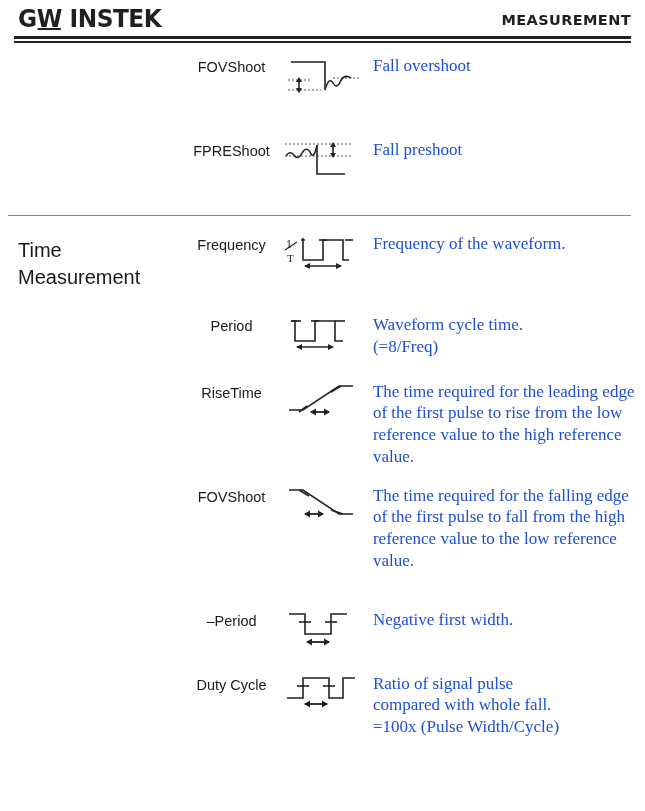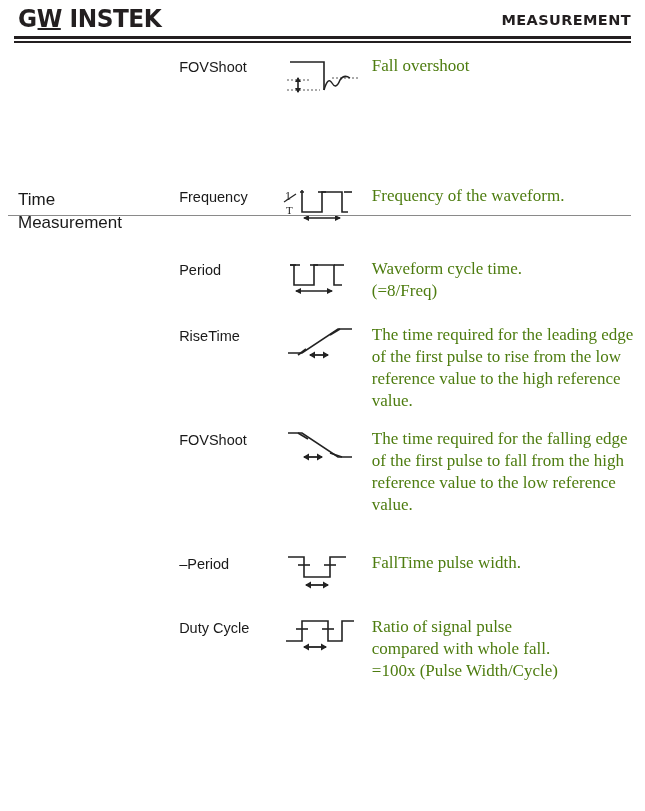--- a/index.html
+++ b/index.html
@@ -79,41 +79,41 @@
   .measure-table {
     width: 100%;
     border-collapse: collapse;
     margin-top: 6px;
   }
   .measure-table td {
     vertical-align: top;
     padding: 0;
   }
   .col-category { width: 165px; padding-left: 18px !important; }
-  .col-name     { width: 105px; }
+  .col-name     { width: 105px; text-align: center; }
   .col-icon     { width: 90px; }
   .col-desc     { width: 285px; }
 
   .cat-label {
-    font-size: 17px;
+    font-size: 20px;
     line-height: 1.35;
     color: #1a1a1a;
     padding-top: 7px;
   }
   .name-label {
     font-size: 14.5px;
     color: #1a1a1a;
     padding-top: 7px;
     white-space: nowrap;
   }
   .desc-text {
     font-family: "Liberation Serif", serif;
     font-size: 17px;
     line-height: 1.28;
-    color: #4d7c0f;
+    color: #1d4ed8;
     padding-top: 3px;
     padding-right: 6px;
   }
   .icon-cell {
     padding-top: 4px;
     text-align: left;
   }
   .icon-cell svg { display: block; }
 
   .row-gap td { height: 20px; }
@@ -178,20 +178,42 @@
         </td>
   </tr>
   <tr class="row-gap">
         <td colspan="4"></td>
       </tr>
 
   <tr class="row-gap">
         <td colspan="4"></td>
       </tr>
 
+  <tr>
+    <td class="col-category"></td>
+    <td class="col-name">
+          <div class="name-label">FPREShoot</div>
+        </td>
+    <td class="icon-cell">
+      <span>
+      <svg width="80" height="48" viewBox="0 0 80 48">
+        <line x1="2" y1="8" x2="70" y2="8" stroke="#555" stroke-width="1" stroke-dasharray="2 2"></line>
+        <line x1="2" y1="20" x2="70" y2="20" stroke="#555" stroke-width="1" stroke-dasharray="2 2"></line>
+        <path d="M3 20 q4 -6 8 -1 q4 6 8 -2 q5 -8 9 1 q3 5 6 -9" fill="none" stroke="#222" stroke-width="1.5"></path>
+        <path d="M34 9 V38 H62" fill="none" stroke="#222" stroke-width="1.6"></path>
+        <line x1="50" y1="7" x2="50" y2="21" stroke="#222" stroke-width="1.6"></line>
+        <path d="M50 6 l-3 5 h6 z" fill="#222"></path>
+        <path d="M50 22 l-3 -5 h6 z" fill="#222"></path>
+      </svg>
+      </span>
+    </td>
+    <td class="col-desc">
+          <div class="desc-text">Fall preshoot</div>
+        </td>
+  </tr>
 
   <tr>
         <td colspan="4" style="height:46px"></td>
       </tr>
 
   <tr>
     <td class="col-category">
       <div class="cat-label">
         <div>Time</div>
         <div>Measurement</div>
@@ -317,21 +339,21 @@
         <path d="M6 8 H22 V28 H48 V8 H64" fill="none" stroke="#222" stroke-width="1.6"></path>
         <line x1="16" y1="16" x2="28" y2="16" stroke="#222" stroke-width="1.6"></line>
         <line x1="42" y1="16" x2="54" y2="16" stroke="#222" stroke-width="1.6"></line>
         <line x1="24" y1="36" x2="46" y2="36" stroke="#222" stroke-width="1.8"></line>
         <path d="M23 36 l6 -3.5 v7 z" fill="#222"></path>
         <path d="M47 36 l-6 -3.5 v7 z" fill="#222"></path>
       </svg>
       </span>
     </td>
     <td class="col-desc">
-          <div class="desc-text">FallTime pulse width.</div>
+          <div class="desc-text">Negative first width.</div>
         </td>
   </tr>
   <tr class="row-gap">
         <td colspan="4"></td>
       </tr>
 
   <tr>
     <td class="col-category"></td>
     <td class="col-name">
           <div class="name-label">Duty Cycle</div>

